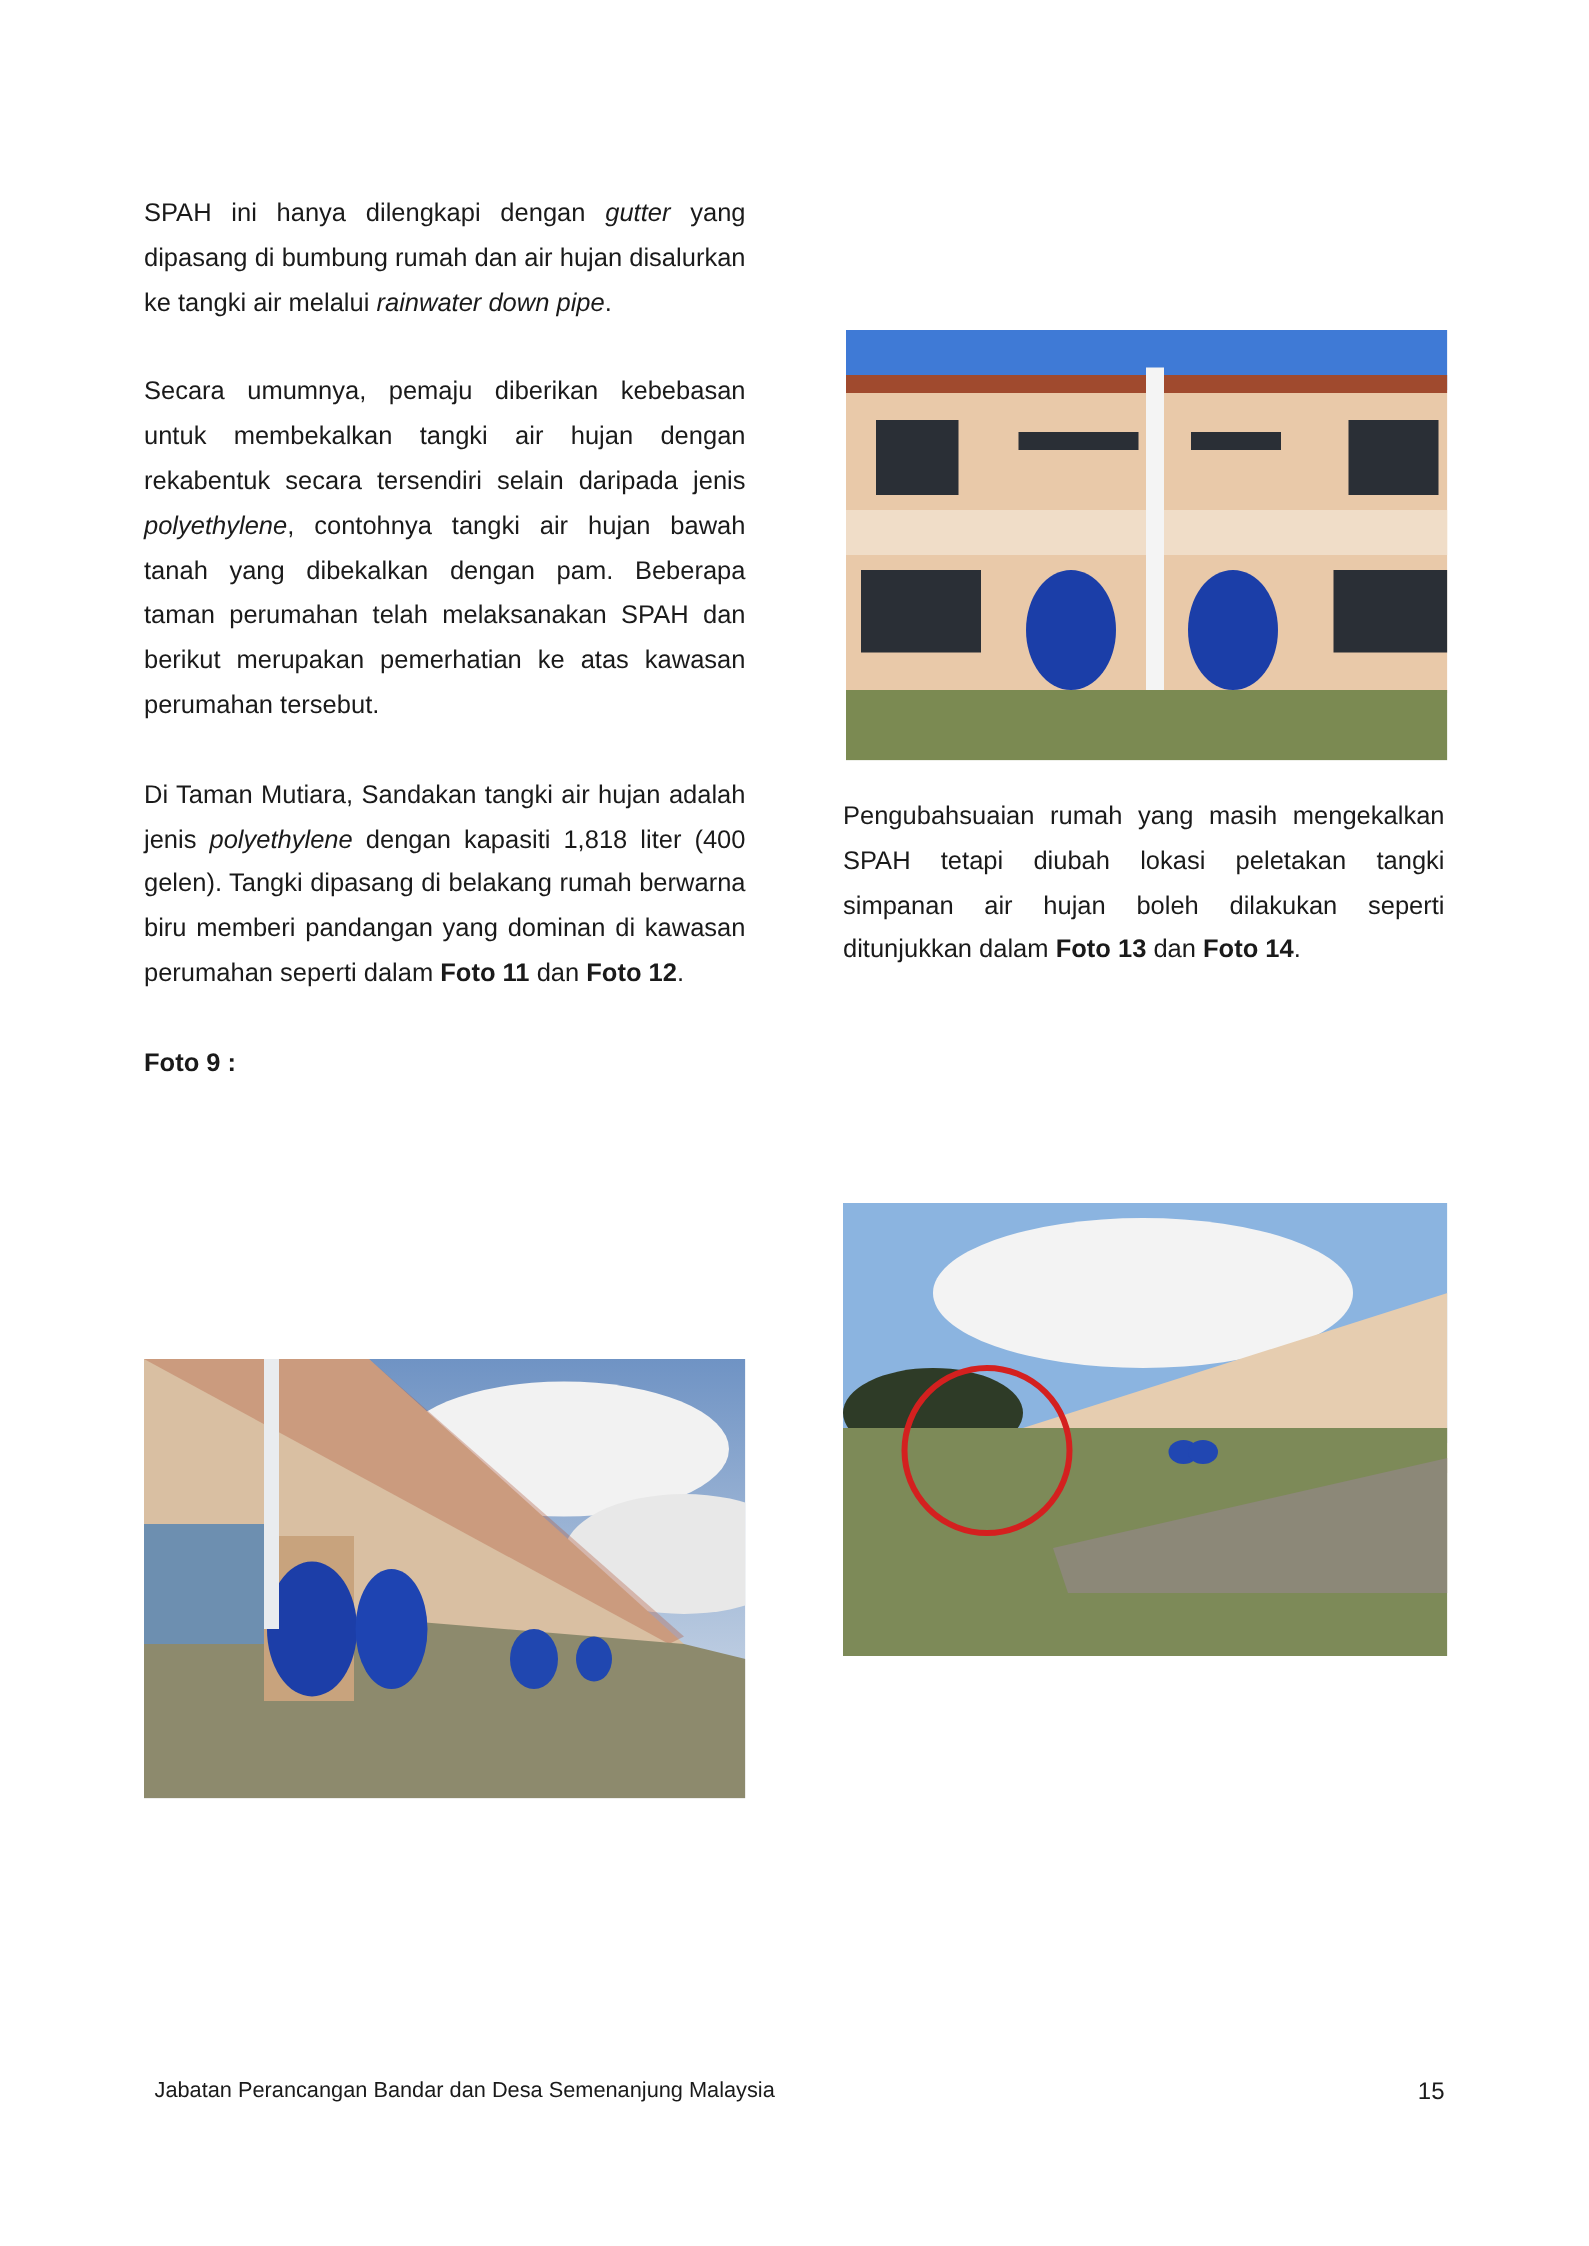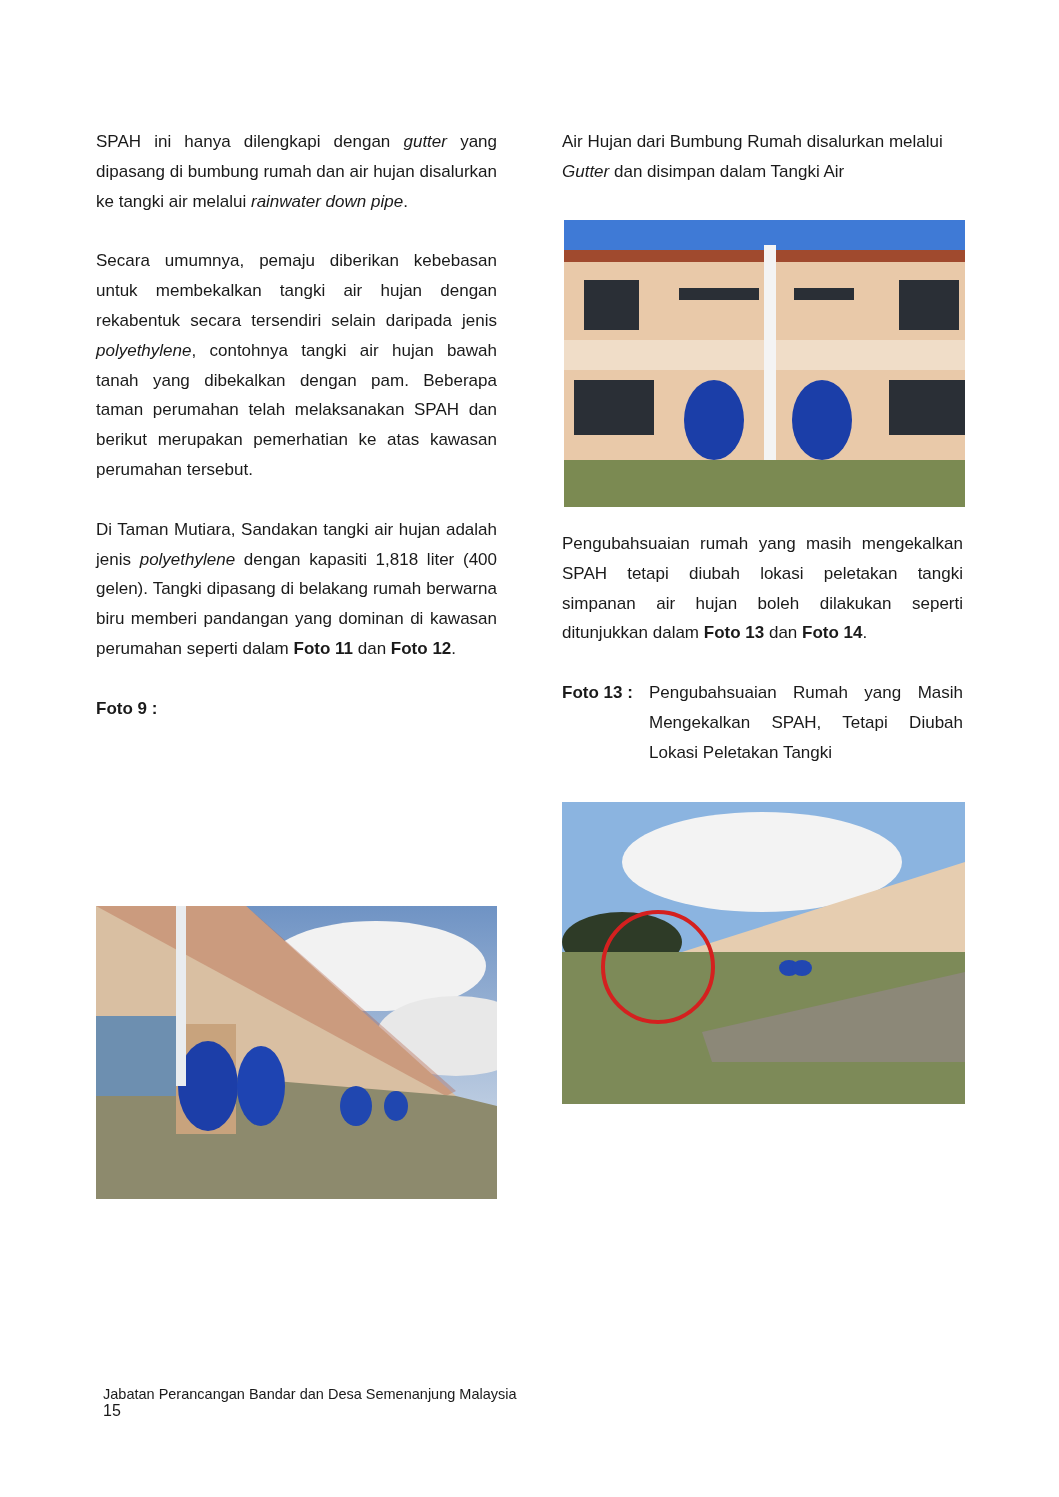--- a/index.html
+++ b/index.html
@@ -6,21 +6,21 @@
   body { width: 1059px; height: 1497px; position: relative; overflow: hidden;
          font-family: "Liberation Sans", sans-serif; color: #1a1a1a; }
   .col { position: absolute; width: 401px; font-size: 17px; line-height: 29.8px; }
   .col p { margin: 0; text-align: justify; }
   .gap { height: 30px; }
   .head { font-weight: bold; }
   .cap { display: flex; }
   .cap .lbl { font-weight: bold; white-space: nowrap; }
   .cap .txt { flex: 1; }
   .photo { position: absolute; overflow: hidden; }
-  .footer { position: absolute; top: 1386px; left: 103px; right: 96px; font-size: 14.5px; display:flex; justify-content: space-between; flex-direction: column; }
+  .footer { position: absolute; top: 1386px; left: 103px; right: 96px; font-size: 14.5px; display:flex; justify-content: space-between; }
 </style>
 </head>
 <body>
 
 <div class="col" style="left:96px; top:127px;">
   <p><span>SPAH ini hanya dilengkapi dengan </span><i>gutter</i><span> yang dipasang di bumbung rumah dan air hujan disalurkan ke tangki air melalui </span><i>rainwater down pipe</i><span>.</span></p>
   <div class="gap"></div>
   <p><span>Secara umumnya, pemaju diberikan kebebasan untuk membekalkan tangki air hujan dengan rekabentuk secara tersendiri selain daripada jenis </span><i>polyethylene</i><span>, contohnya tangki air hujan bawah tanah yang dibekalkan dengan pam. Beberapa taman perumahan telah melaksanakan SPAH dan berikut merupakan pemerhatian ke atas kawasan perumahan tersebut.</span></p>
   <div class="gap"></div>
   <p><span>Di Taman Mutiara, Sandakan tangki air hujan adalah jenis </span><i>polyethylene</i><span> dengan kapasiti 1,818 liter (400 gelen). Tangki dipasang di belakang rumah berwarna biru memberi pandangan yang dominan di kawasan perumahan seperti dalam </span><b>Foto 11</b><span> dan </span><b>Foto 12</b><span>.</span></p>
@@ -49,21 +49,20 @@
     <ellipse cx="112" cy="180" rx="30" ry="45" fill="#1c3ea8"></ellipse>
     <ellipse cx="165" cy="180" rx="24" ry="40" fill="#1e44b2"></ellipse>
     <ellipse cx="260" cy="200" rx="16" ry="20" fill="#2047b0"></ellipse>
     <ellipse cx="300" cy="200" rx="12" ry="15" fill="#2047b0"></ellipse>
     <rect x="80" y="0" width="10" height="180" fill="#e9ecef"></rect>
   </svg>
 </div>
 
 <div class="col" style="left:562px; top:127px;">
   <div class="cap">
-    <p class="txt" style="text-align:left;"><span>Air Hujan dari Bumbung Rumah disalurkan melalui </span><i>Gutter</i><span> dan disimpan dalam Tangki Air</span></p>
   </div>
 </div>
 
 <div class="photo" style="left:564px; top:220px; width:401px; height:287px;">
   <svg width="401" height="287" viewBox="0 0 401 287">
     <rect width="401" height="40" fill="#3f7ad6"></rect>
     <rect y="30" width="401" height="12" fill="#a04a2e"></rect>
     <rect y="42" width="401" height="200" fill="#e9c9a9"></rect>
     <rect y="120" width="401" height="30" fill="#f0ddc8"></rect>
     <rect x="20" y="60" width="55" height="50" fill="#2a2f36"></rect>
@@ -75,24 +74,20 @@
     <rect x="200" y="25" width="12" height="260" fill="#f4f4f4"></rect>
     <ellipse cx="150" cy="200" rx="30" ry="40" fill="#1b3ea8"></ellipse>
     <ellipse cx="258" cy="200" rx="30" ry="40" fill="#1b3ea8"></ellipse>
     <rect y="240" width="401" height="47" fill="#7b8a52"></rect>
   </svg>
 </div>
 
 <div class="col" style="left:562px; top:529px;">
   <p><span>Pengubahsuaian rumah yang masih mengekalkan SPAH tetapi diubah lokasi peletakan tangki simpanan air hujan boleh dilakukan seperti ditunjukkan dalam </span><b>Foto 13</b><span> dan </span><b>Foto 14</b><span>.</span></p>
   <div class="gap"></div>
-  <div class="cap">
-    <span class="lbl" style="white-space:pre; width:87px;">Foto 13 : </span>
-    <p class="txt"><span>Pengubahsuaian Rumah yang Masih Mengekalkan SPAH, Tetapi Diubah Lokasi Peletakan Tangki</span></p>
-  </div>
 </div>
 
 <div class="photo" style="left:562px; top:802px; width:403px; height:302px;">
   <svg width="403" height="302" viewBox="0 0 403 302">
     <rect width="403" height="160" fill="#8bb4e0"></rect>
     <ellipse cx="200" cy="60" rx="140" ry="50" fill="#f3f3f3"></ellipse>
     <polygon points="120,150 403,60 403,180 200,175" fill="#e6cdb0"></polygon>
     <ellipse cx="60" cy="140" rx="60" ry="30" fill="#2e3b27"></ellipse>
     <rect y="150" width="403" height="152" fill="#7d8a58"></rect>
     <polygon points="140,230 403,170 403,260 150,260" fill="#8c8878"></polygon>

